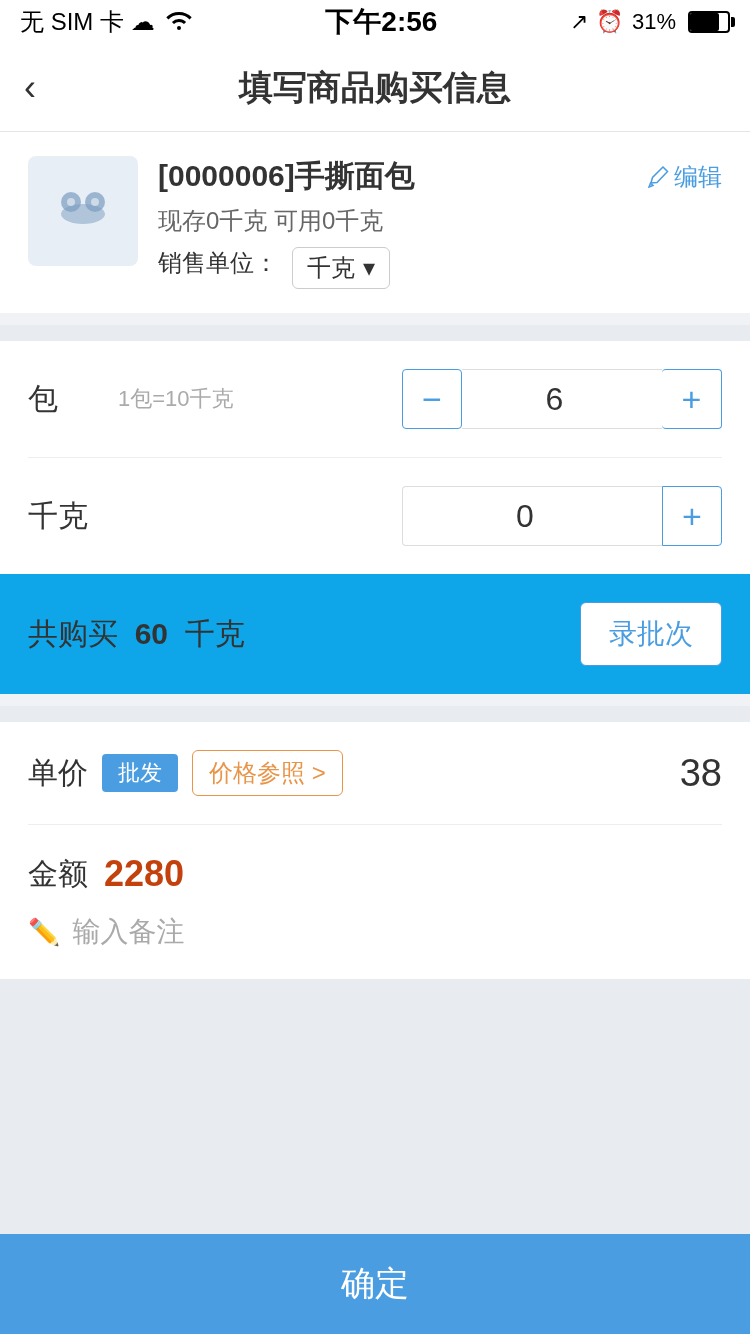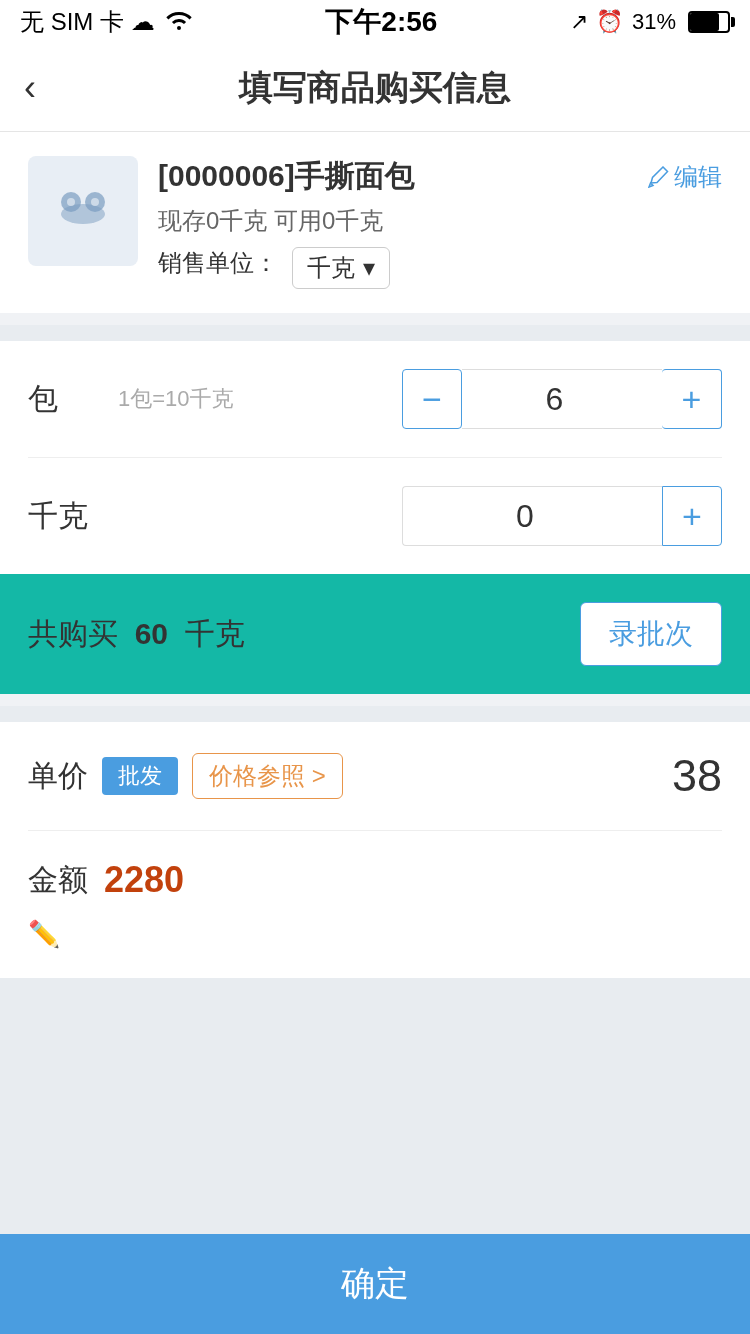--- a/index.html
+++ b/index.html
@@ -246,21 +246,21 @@
       border-right: none;
       text-align: center;
       font-size: 32px;
       color: #333;
       background: #fff;
       border-radius: 4px 0 0 4px;
     }
 
     
     .total-row {
-      background: #14b8a6;
+      background: #0ea5e9;
       display: flex;
       align-items: center;
       justify-content: space-between;
       padding: 28px 28px;
       margin-bottom: 12px;
     }
     .total-text {
       font-size: 30px;
       color: #333;
     }
@@ -309,21 +309,21 @@
       font-size: 24px;
       color: #e8954a;
       background: #fff;
       cursor: pointer;
       display: flex;
       align-items: center;
       gap: 6px;
     }
     .price-value {
       margin-left: auto;
-      font-size: 45px;
+      font-size: 38px;
       color: #333;
       font-weight: 500;
     }
 
     
     .amount-section {
       background: #fff;
       padding: 28px 28px;
     }
     .amount-row {
@@ -485,20 +485,21 @@
   </div>
 </div>
 
 <div class="amount-section">
   <div class="amount-row">
     <span class="amount-label">金额</span>
     <span class="amount-value">2280</span>
   </div>
   <div class="remark-row">
     <span class="remark-icon">✏️</span>
+    <span class="remark-text">输入备注</span>
   </div>
 </div>
 
 <div class="spacer"></div>
 
 <div class="confirm-btn-bar">
   <span class="confirm-btn-text">确定</span>
 </div>
 
 </body></html>

